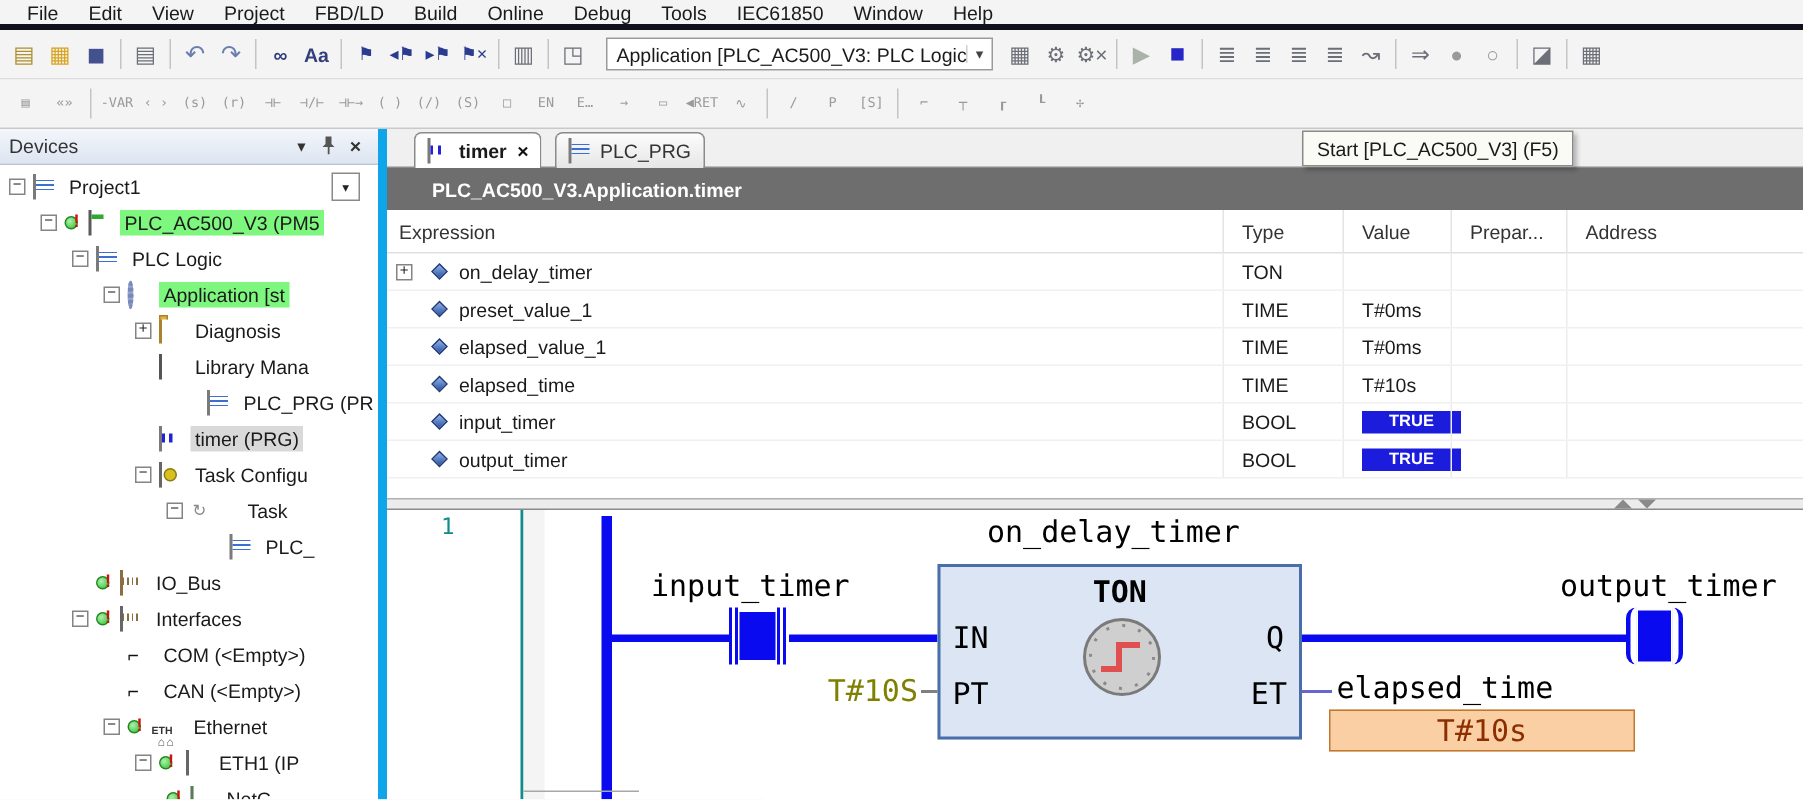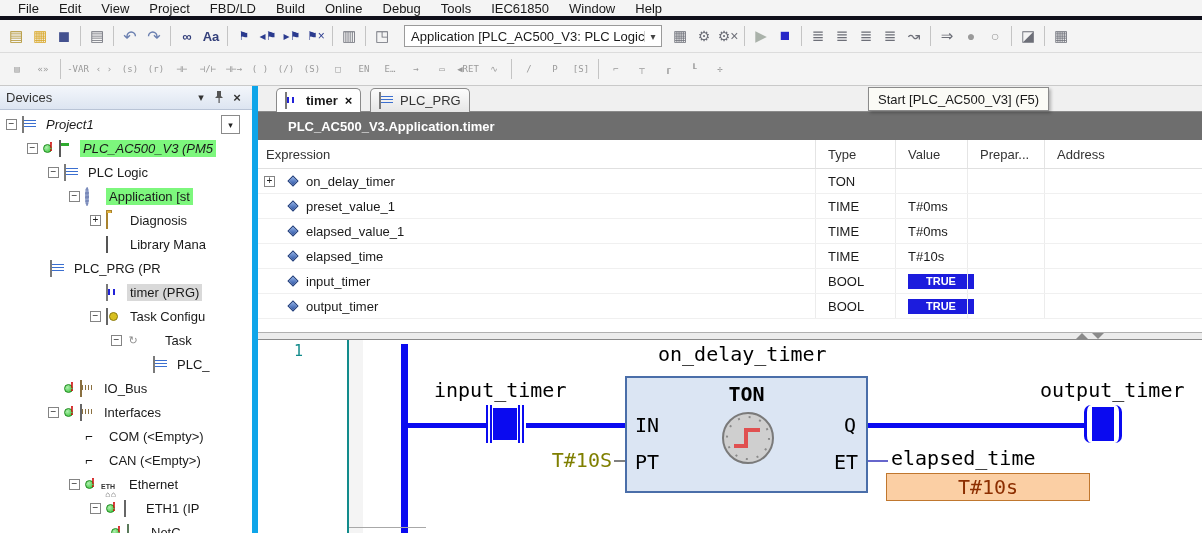--- a/index.html
+++ b/index.html
@@ -47,21 +47,21 @@
   .dheader{height:24px;background:linear-gradient(#f3f6fb,#dde5f1);border-bottom:1px solid #b9c4d6;
            display:flex;align-items:center;padding:0 6px;box-sizing:border-box;color:#333;}
   .dheader .dtitle{flex:1;}
   .dhicon{width:18px;text-align:center;color:#333;cursor:default;font-size:11px;}
   .tree{position:relative;padding-top:2px;}
   .trow{height:24px;display:flex;align-items:center;white-space:nowrap;position:relative;}
   .tlabel{padding:1px 3px;}
   .tlabel.green{background:#7df77d;}
   .tlabel.sel{background:#d9d9d9;}
   .tlabel.b{font-weight:normal;}
-  .tlabel.i{font-style:italic;}
+  .tlabel.i{}
   .exp{width:11px;height:11px;border:1px solid #848484;background:#fff;flex:none;margin-right:5px;
        display:flex;align-items:center;justify-content:center;font-size:10px;line-height:1;color:#222;box-sizing:border-box;}
   .exp.minus::after{content:'−';margin-top:-1px;}
   .exp.plus::after{content:'+';margin-top:-1px;}
   .expsp{width:16px;flex:none;}
   .status{width:13px;height:13px;position:relative;flex:none;margin-right:3px;}
   .status::before{content:'';position:absolute;left:0;top:2px;width:9px;height:9px;border-radius:50%;
                   background:radial-gradient(circle at 35% 35%,#aef0ae,#2fbf2f);border:1px solid #1d8a1d;box-sizing:border-box;}
   .status::after{content:'!';position:absolute;left:6px;top:-2px;color:#d01010;font-weight:bold;font-size:12px;}
   .ic{width:16px;height:15px;position:relative;flex:none;margin-right:5px;}
@@ -299,21 +299,21 @@
       </div>
       <div class="trow" data-name="tree-item-diagnosis" style="padding-left:90px;">
         <span class="exp plus" data-name="expand-icon"></span>
         <span class="ic"><span class="ic-folder" data-name="folder-icon"></span></span>
         <span class="tlabel">Diagnosis</span>
       </div>
       <div class="trow" data-name="tree-item-library-manager" style="padding-left:106px;">
         <span class="ic"><span class="ic-lib" data-name="library-manager-icon"></span></span>
         <span class="tlabel">Library Mana</span>
       </div>
-      <div class="trow" data-name="tree-item-plc-prg" style="padding-left:50px;">
+      <div class="trow" data-name="tree-item-plc-prg" style="padding-left:50px;justify-content:flex-end;">
         <span class="ic"><span class="ic-page" data-name="pou-icon"></span></span>
         <span class="tlabel">PLC_PRG (PR</span>
       </div>
       <div class="trow" data-name="tree-item-timer" style="padding-left:106px;">
         <span class="ic"><span class="ic-fbd" data-name="fbd-pou-icon"></span></span>
         <span class="tlabel sel">timer (PRG)</span>
       </div>
       <div class="trow" data-name="tree-item-task-configuration" style="padding-left:90px;">
         <span class="exp minus" data-name="collapse-icon"></span>
         <span class="ic"><span class="ic-taskcfg" data-name="task-configuration-icon"></span></span>

